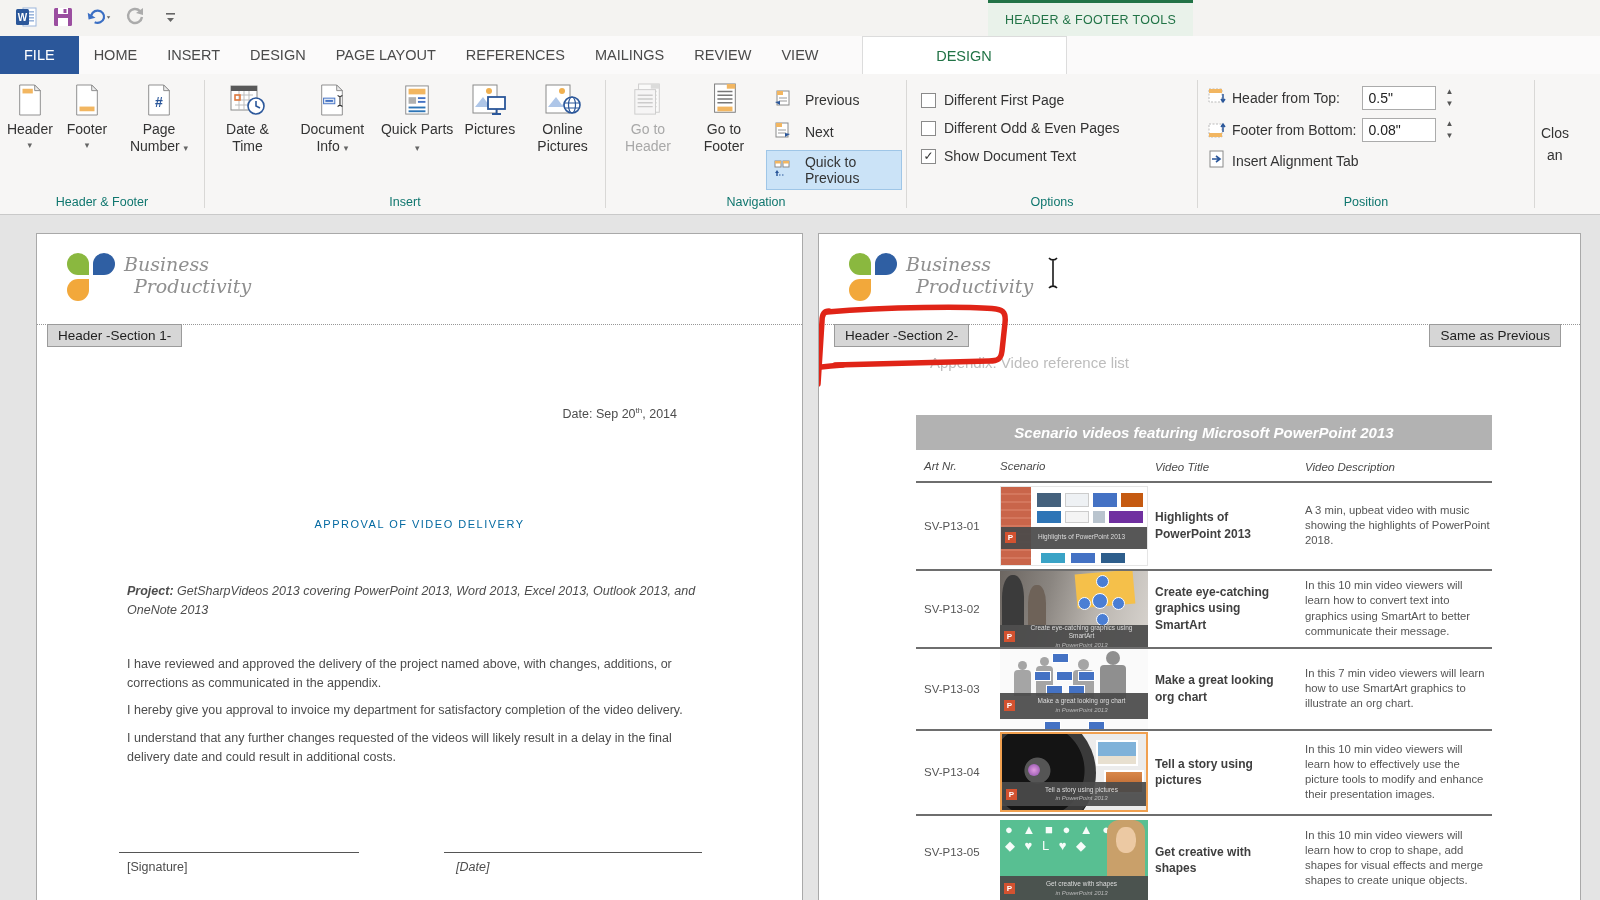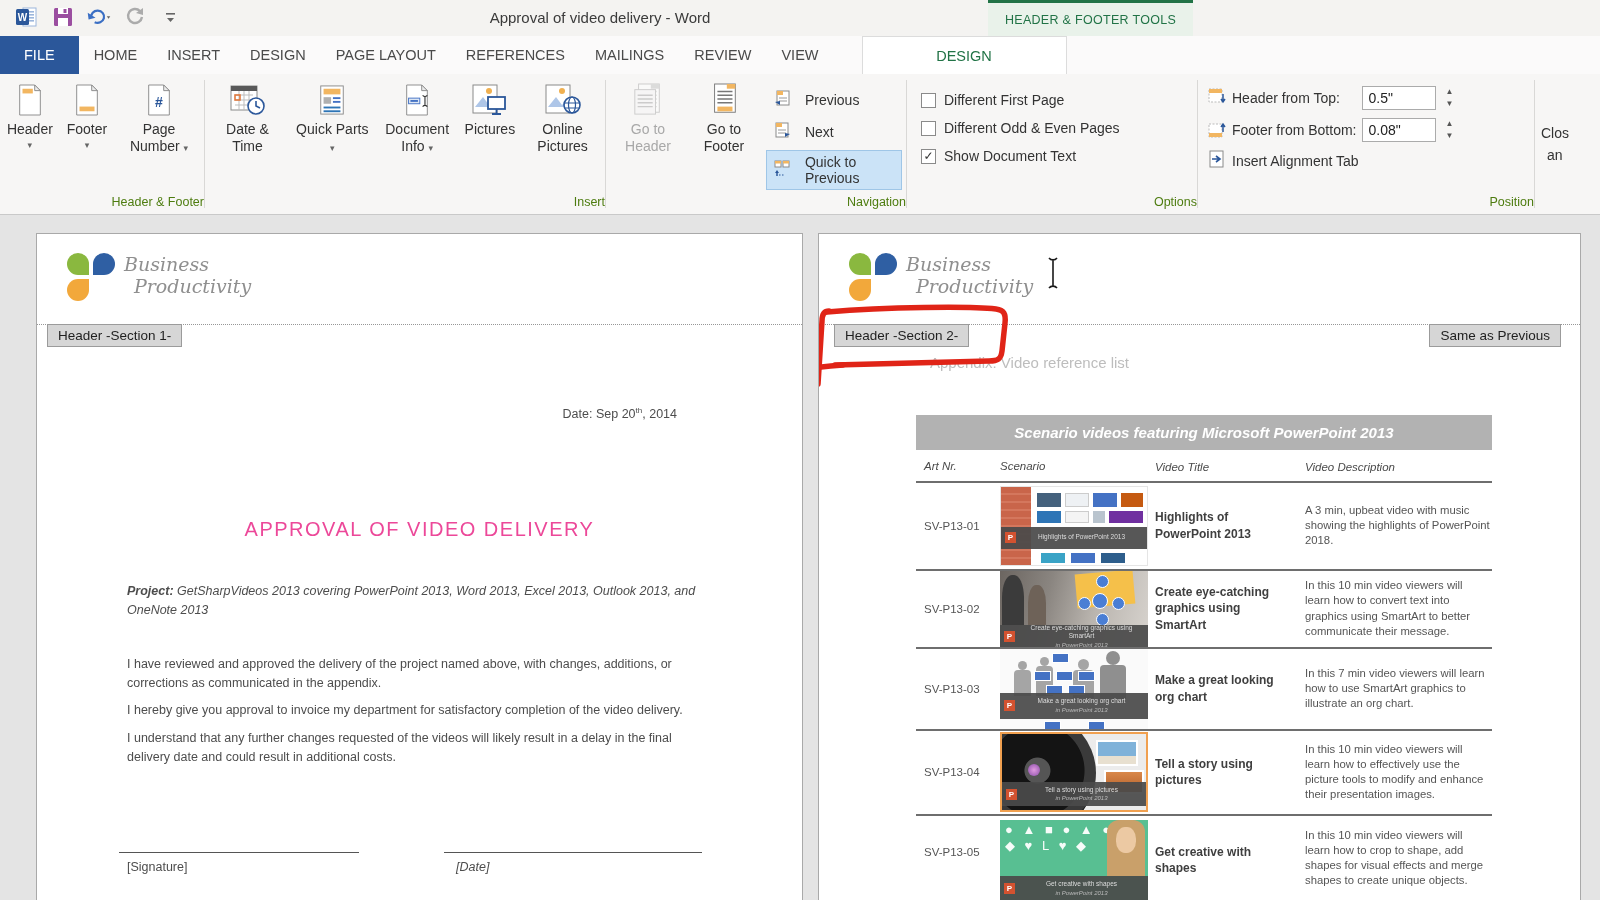--- a/index.html
+++ b/index.html
@@ -15,21 +15,21 @@
   
   .tabrow { height:38px; background:#fbfafa; display:flex; align-items:stretch; }
   .tab { padding:0 15px; line-height:38px; font-size:14.5px; color:#4a4a4a; }
   .tab.file { background:#2b579a; color:#fff; padding:0 24px; }
   .tab.ctx-active { margin-left:28px; width:205px; padding:0; text-align:center; background:#fff; color:#217346; border:1px solid #dcdcdc; border-bottom:none; }
 
   
   .ribbon { height:141px; background:#f7f6f5; border-bottom:1px solid #c9c9c9; display:flex; }
   .rgroup { display:flex; flex-direction:column; }
   .rbuttons { flex:1; display:flex; align-items:flex-start; padding-top:4px; }
-  .rlabel { text-align:right; font-size:12.5px; color:#4d7c0f; padding:2px 0 5px; }
+  .rlabel { text-align:center; font-size:12.5px; color:#0f766e; padding:2px 0 5px; }
   .rsep { width:1px; background:#d9d8d6; margin:6px 0; }
   .bigbtn { display:flex; flex-direction:column; align-items:center; padding:4px 5px 2px; gap:3px; }
   .bigbtn .bicon { height:36px; display:flex; align-items:center; justify-content:center; }
   .bigbtn .blabel { font-size:14px; line-height:1.2; color:#333; text-align:center; max-width:76px; }
   .bigbtn .arr { font-size:9px; color:#666; line-height:1; }
   .bigbtn.disabled .blabel { color:#a8a8a8; }
   .bigbtn.disabled svg { opacity:.45; filter:grayscale(1); }
   .smallcol { display:flex; flex-direction:column; gap:4px; padding:8px 4px 0 4px; }
   .smallbtn { display:flex; align-items:center; gap:14px; font-size:14px; color:#333; padding:3px 7px; border:1px solid transparent; }
   .smallbtn.hl { background:#cbe3f7; border-color:#9fc6e7; }
@@ -53,21 +53,21 @@
   .logo { position:absolute; left:27px; top:16px; display:flex; gap:8px; align-items:flex-start; }
   .logo-text { font-family:"DejaVu Serif", serif; font-style:italic; color:#8f8f8f; font-size:19px; line-height:1.15; margin-top:4px; }
   .logo-text .l2 { margin-left:10px; }
 
   .hdr-line { position:absolute; left:0; right:0; top:90px; border-top:1px dotted #979797; }
   .hdr-tab { position:absolute; top:90px; background:#d6d6d6; border:1px solid #9b9b9b; font-size:13.5px; color:#1f1f1f; padding:3px 10px; white-space:nowrap; }
 
   
   .doc-date { position:absolute; top:172px; left:0; right:125px; text-align:right; font-size:12.5px; color:#4d4d4d; }
   .doc-date sup { font-size:8px; }
-  .doc-heading { position:absolute; top:284px; left:0; width:100%; text-align:center; font-size:20px; letter-spacing:1.5px; color:#ec4899; }
+  .doc-heading { position:absolute; top:284px; left:0; width:100%; text-align:center; font-size:11px; letter-spacing:1.5px; color:#0369a1; }
   .doc-project { position:absolute; top:348px; left:90px; width:575px; font-size:12.5px; font-style:italic; color:#4d4d4d; line-height:1.5; }
   .doc-project b { font-weight:bold; }
   .doc-para { position:absolute; left:90px; width:580px; font-size:12.5px; color:#4d4d4d; line-height:1.5; }
   .p1 { top:421px; } .p2 { top:467px; } .p3 { top:495px; }
   .sig-line { position:absolute; top:618px; border-top:1px solid #555; }
   .sig1 { left:82px; width:240px; } .sig2 { left:407px; width:258px; }
   .sig-label { position:absolute; top:626px; font-size:12.5px; color:#4d4d4d; }
   .sl1 { left:90px; } .sl2 { left:419px;font-style:italic; }
 
   
@@ -150,21 +150,20 @@
           <path d="M19,2 L19,9 L12,7 Z" fill="#ababab"></path>
         </svg>
     </span>
     <span class="qbtn">
       <svg width="14" height="16" viewBox="0 0 14 16">
           <rect x="2" y="4" width="9" height="1.6" fill="#666"></rect>
           <path d="M3,9 l7,0 l-3.5,4 z" fill="#666"></path>
         </svg>
     </span>
   </div>
-  <div class="app-title">Approval of video delivery - Word</div>
   <div class="ctx-tool">HEADER &amp; FOOTER TOOLS</div>
 </div>
 
 <div class="tabrow">
   <div class="tab file">FILE</div>
   <div class="tab">HOME</div>
   <div class="tab">INSERT</div>
   <div class="tab">DESIGN</div>
   <div class="tab">PAGE LAYOUT</div>
   <div class="tab">REFERENCES</div>
@@ -226,42 +225,42 @@
               <rect x="6" y="12" width="5" height="5" fill="none" stroke="#e07a3f" stroke-width="1.6"></rect>
               <circle cx="27" cy="23" r="8" fill="#fff" stroke="#2b579a" stroke-width="1.6"></circle>
               <path d="M27 18 v5 l4 2" stroke="#2b579a" stroke-width="1.6" fill="none"></path>
             </svg>
           </span>
         <span class="blabel">Date &amp; Time</span>
       </div>
       <div class="bigbtn">
         <span class="bicon">
             <svg width="30" height="34" viewBox="0 0 32 34">
+              <path d="M5 1 h16 l6 6 v26 h-22 z" fill="#fff" stroke="#8a8a8a"></path>
+              <path d="M21 1 l6 6 h-6 z" fill="#ececec" stroke="#8a8a8a"></path>
+              <rect x="7" y="15" width="12" height="6" fill="#dce6f4" stroke="#4472c4"></rect>
+              <rect x="9" y="17" width="8" height="2" fill="#4472c4"></rect>
+              <path d="M22 12 c1.5,1.5 3.5,1.5 5,0 M24.5 13 v10 M22 24 c1.5,-1.5 3.5,-1.5 5,0" stroke="#333" stroke-width="1.2" fill="none"></path>
+            </svg>
+          </span>
+        <span class="blabel"><span>Document Info</span> <span class="arr">▾</span></span>
+      </div>
+      <div class="bigbtn">
+        <span class="bicon">
+            <svg width="30" height="34" viewBox="0 0 32 34">
               <rect x="4" y="2" width="24" height="30" fill="#fff" stroke="#8a8a8a"></rect>
               <rect x="7" y="5" width="18" height="6" fill="#f2b661"></rect>
               <rect x="7" y="14" width="8" height="7" fill="#b0b0b0"></rect>
               <rect x="17" y="14" width="8" height="2" fill="#4472c4"></rect>
               <rect x="17" y="18" width="8" height="2" fill="#4472c4"></rect>
               <rect x="7" y="24" width="18" height="2" fill="#2e75b6"></rect>
               <rect x="7" y="28" width="18" height="2" fill="#2e75b6"></rect>
             </svg>
           </span>
         <span class="blabel"><span>Quick Parts</span> <span class="arr">▾</span></span>
-      </div>
-      <div class="bigbtn">
-        <span class="bicon">
-            <svg width="30" height="34" viewBox="0 0 32 34">
-              <path d="M5 1 h16 l6 6 v26 h-22 z" fill="#fff" stroke="#8a8a8a"></path>
-              <path d="M21 1 l6 6 h-6 z" fill="#ececec" stroke="#8a8a8a"></path>
-              <rect x="7" y="15" width="12" height="6" fill="#dce6f4" stroke="#4472c4"></rect>
-              <rect x="9" y="17" width="8" height="2" fill="#4472c4"></rect>
-              <path d="M22 12 c1.5,1.5 3.5,1.5 5,0 M24.5 13 v10 M22 24 c1.5,-1.5 3.5,-1.5 5,0" stroke="#333" stroke-width="1.2" fill="none"></path>
-            </svg>
-          </span>
-        <span class="blabel"><span>Document Info</span> <span class="arr">▾</span></span>
       </div>
       <div class="bigbtn">
         <span class="bicon">
             <svg width="36" height="34" viewBox="0 0 36 34">
               <rect x="1" y="2" width="24" height="28" fill="#fff" stroke="#8a8a8a"></rect>
               <circle cx="17" cy="8" r="3" fill="#f0b050"></circle>
               <path d="M3 24 l8-10 6 8 4-4 3 6 z" fill="#aec6e8"></path>
               <rect x="16" y="14" width="17" height="12" fill="#fff" stroke="#2b579a" stroke-width="1.8"></rect>
               <path d="M24.5 26 v4 M20 31 h9" stroke="#2b579a" stroke-width="1.8"></path>
             </svg>

